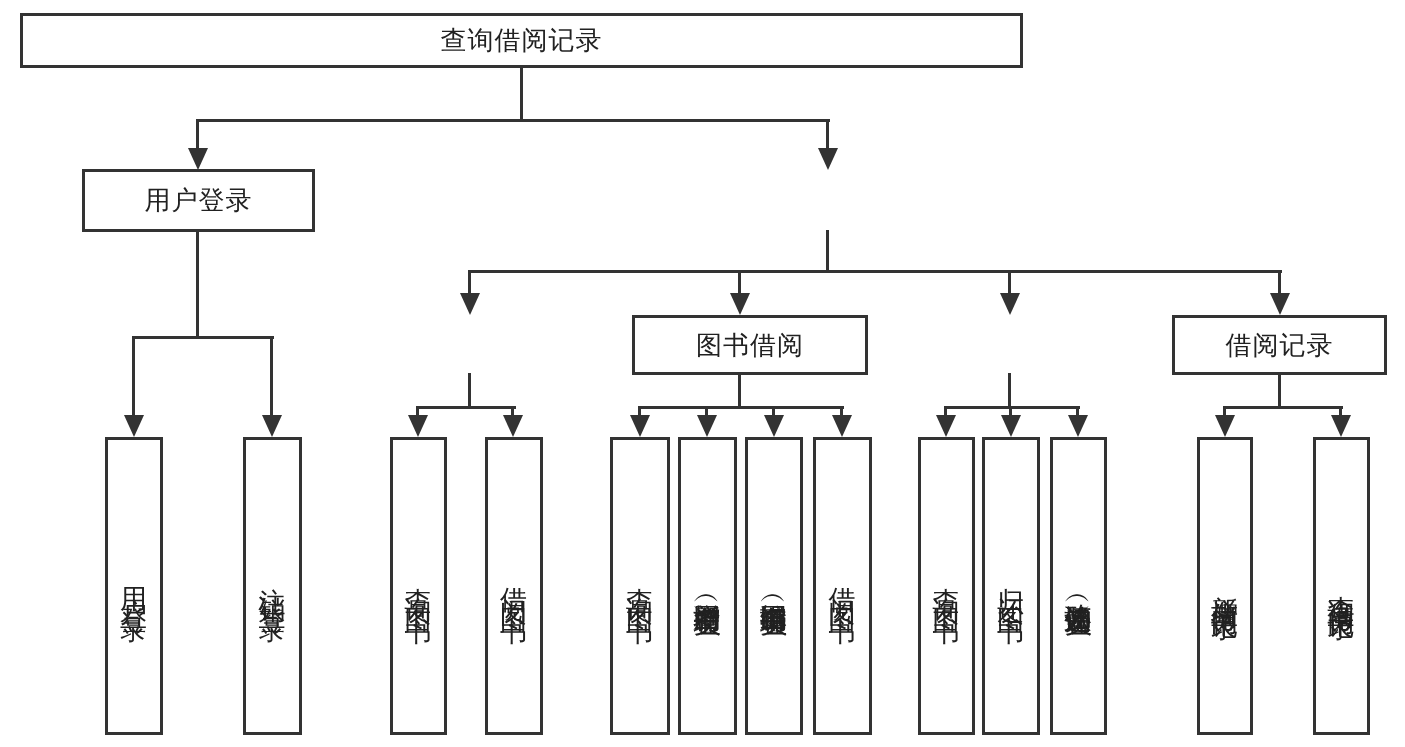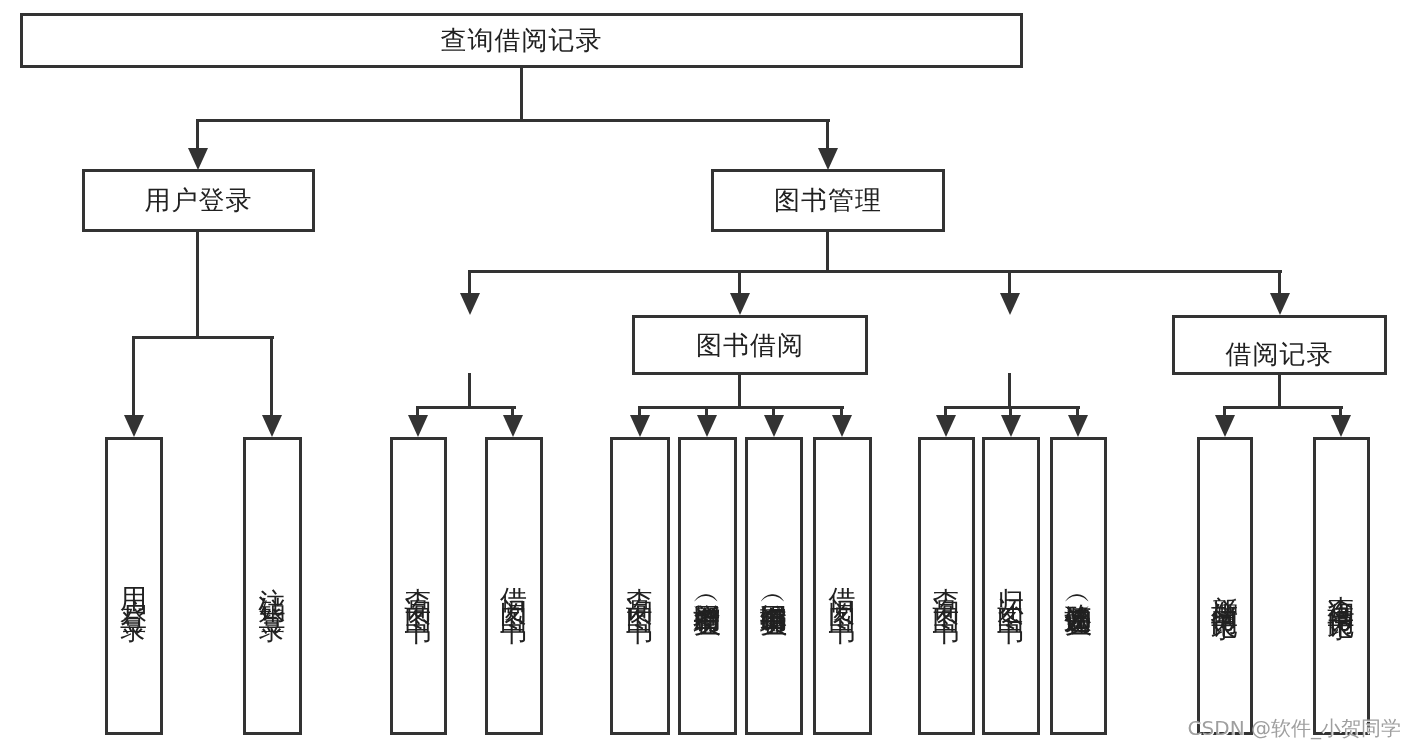--- a/index.html
+++ b/index.html
@@ -64,23 +64,20 @@
   <div class="v" style="left:520px;top:68px;height:53px;"></div>
   <div class="h" style="left:196px;top:119px;width:634px;"></div>
   <div class="v" style="left:196px;top:119px;height:33px;"></div>
   <div class="head" style="left:188px;top:148px;"></div>
   <div class="v" style="left:826px;top:119px;height:33px;"></div>
   <div class="head" style="left:818px;top:148px;"></div>
 
   <div class="box horiz" style="left:82px;top:169px;width:233px;height:63px;">
     <span class="label">用户登录</span>
   </div>
-  <div class="box horiz" style="left:711px;top:169px;width:234px;height:63px;">
-    <span class="label">图书管理</span>
-  </div>
 
   <div class="v" style="left:196px;top:230px;height:108px;"></div>
   <div class="h" style="left:132px;top:336px;width:142px;"></div>
   <div class="v" style="left:132px;top:336px;height:82px;"></div>
   <div class="head" style="left:124px;top:415px;"></div>
   <div class="v" style="left:270px;top:336px;height:82px;"></div>
   <div class="head" style="left:262px;top:415px;"></div>
 
   <div class="v" style="left:826px;top:230px;height:43px;"></div>
   <div class="h" style="left:468px;top:270px;width:814px;"></div>
@@ -89,21 +86,21 @@
   <div class="v" style="left:738px;top:270px;height:26px;"></div>
   <div class="head" style="left:730px;top:293px;"></div>
   <div class="v" style="left:1008px;top:270px;height:26px;"></div>
   <div class="head" style="left:1000px;top:293px;"></div>
   <div class="v" style="left:1278px;top:270px;height:26px;"></div>
   <div class="head" style="left:1270px;top:293px;"></div>
 
   <div class="box horiz" style="left:632px;top:315px;width:236px;height:60px;">
     <span class="label">图书借阅</span>
   </div>
-  <div class="box horiz" style="left:1172px;top:315px;width:215px;height:60px;align-items:flex-end;">
+  <div class="box horiz" style="left:1172px;top:315px;width:215px;height:60px;">
     <span class="label">借阅记录</span>
   </div>
 
   <div class="v" style="left:468px;top:373px;height:36px;"></div>
   <div class="h" style="left:416px;top:406px;width:100px;"></div>
   <div class="v" style="left:416px;top:406px;height:12px;"></div>
   <div class="head" style="left:408px;top:415px;"></div>
   <div class="v" style="left:511px;top:406px;height:12px;"></div>
   <div class="head" style="left:503px;top:415px;"></div>
 
@@ -171,15 +168,14 @@
     <span class="label">确认归还（管理员）</span>
   </div>
 
   <div class="box vert sp-med" style="left:1197px;top:437px;width:56px;height:298px;">
     <span class="label">新增借阅记录</span>
   </div>
   <div class="box vert sp-med" style="left:1313px;top:437px;width:57px;height:298px;">
     <span class="label">查询借阅记录</span>
   </div>
 
-  <div id="watermark">CSDN @软件_小贺同学</div>
 
 </div>
 
 </body></html>

